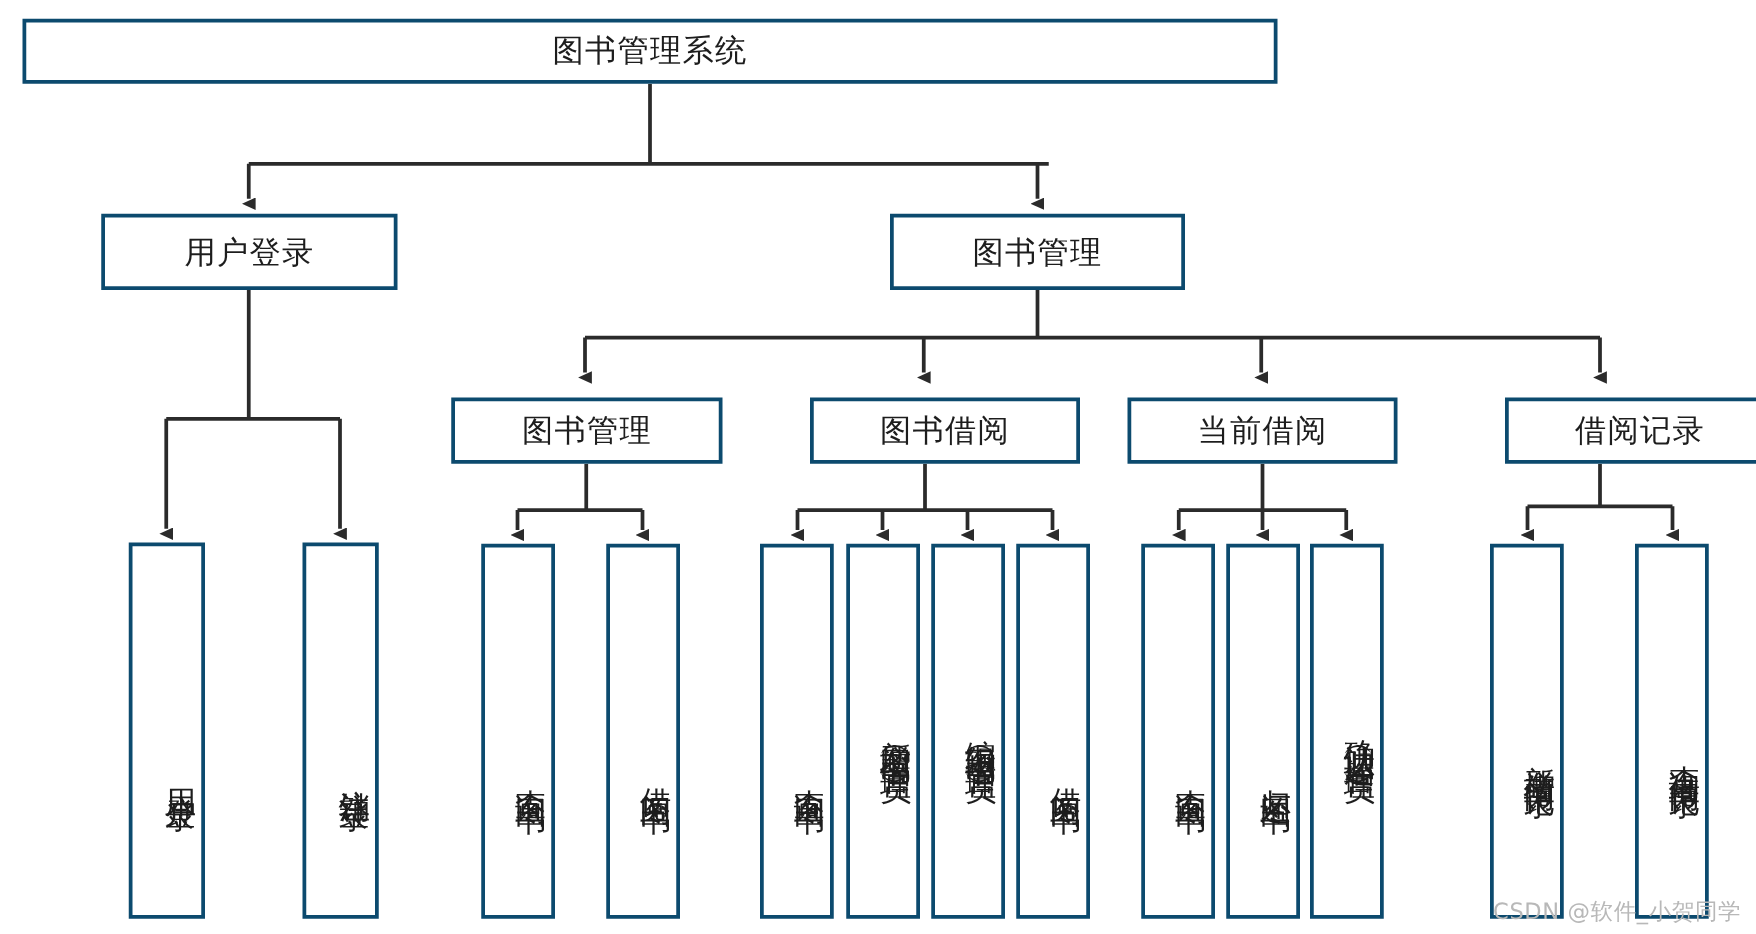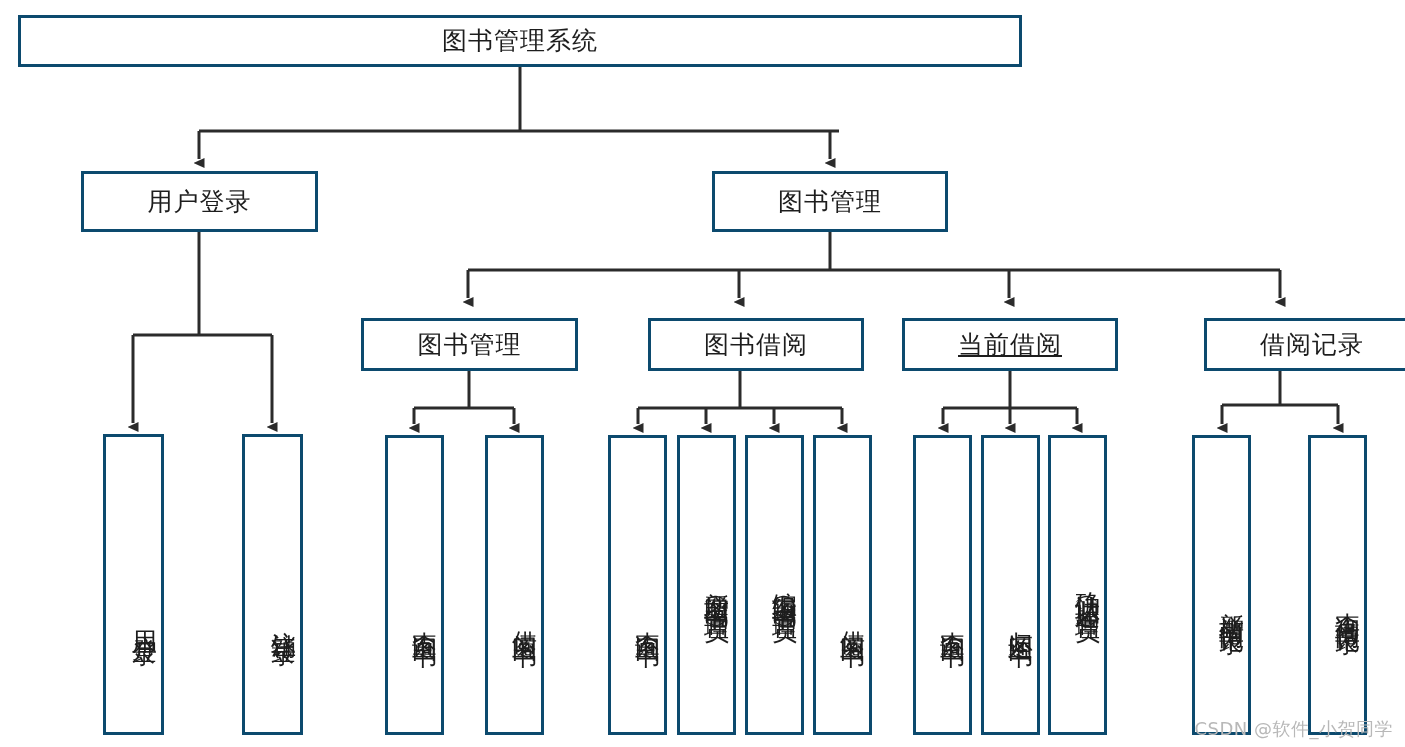--- a/index.html
+++ b/index.html
@@ -139,21 +139,21 @@
   </div>
 
   <div class="node horiz" style="left:361px; top:318px; width:217px; height:53px;">
     <span class="node-label">图书管理</span>
   </div>
 
   <div class="node horiz" style="left:632px; top:318px; width:216px; height:53px;margin-left:16px;">
     <span class="node-label">图书借阅</span>
   </div>
 
-  <div class="node horiz" style="left:902px; top:318px; width:216px; height:53px;text-decoration:underline;">
+  <div class="node horiz" style="left:902px; top:318px; width:216px; height:53px;">
     <span class="node-label">当前借阅</span>
   </div>
 
   <div class="node horiz" style="left:1172px; top:318px; width:216px; height:53px;margin-left:32px;">
     <span class="node-label">借阅记录</span>
   </div>
 
   <div class="node vert" style="left:103px; top:434px; width:61px; height:301px; padding-top:68px;">
     <span class="node-label">用户登录</span>
   </div>

